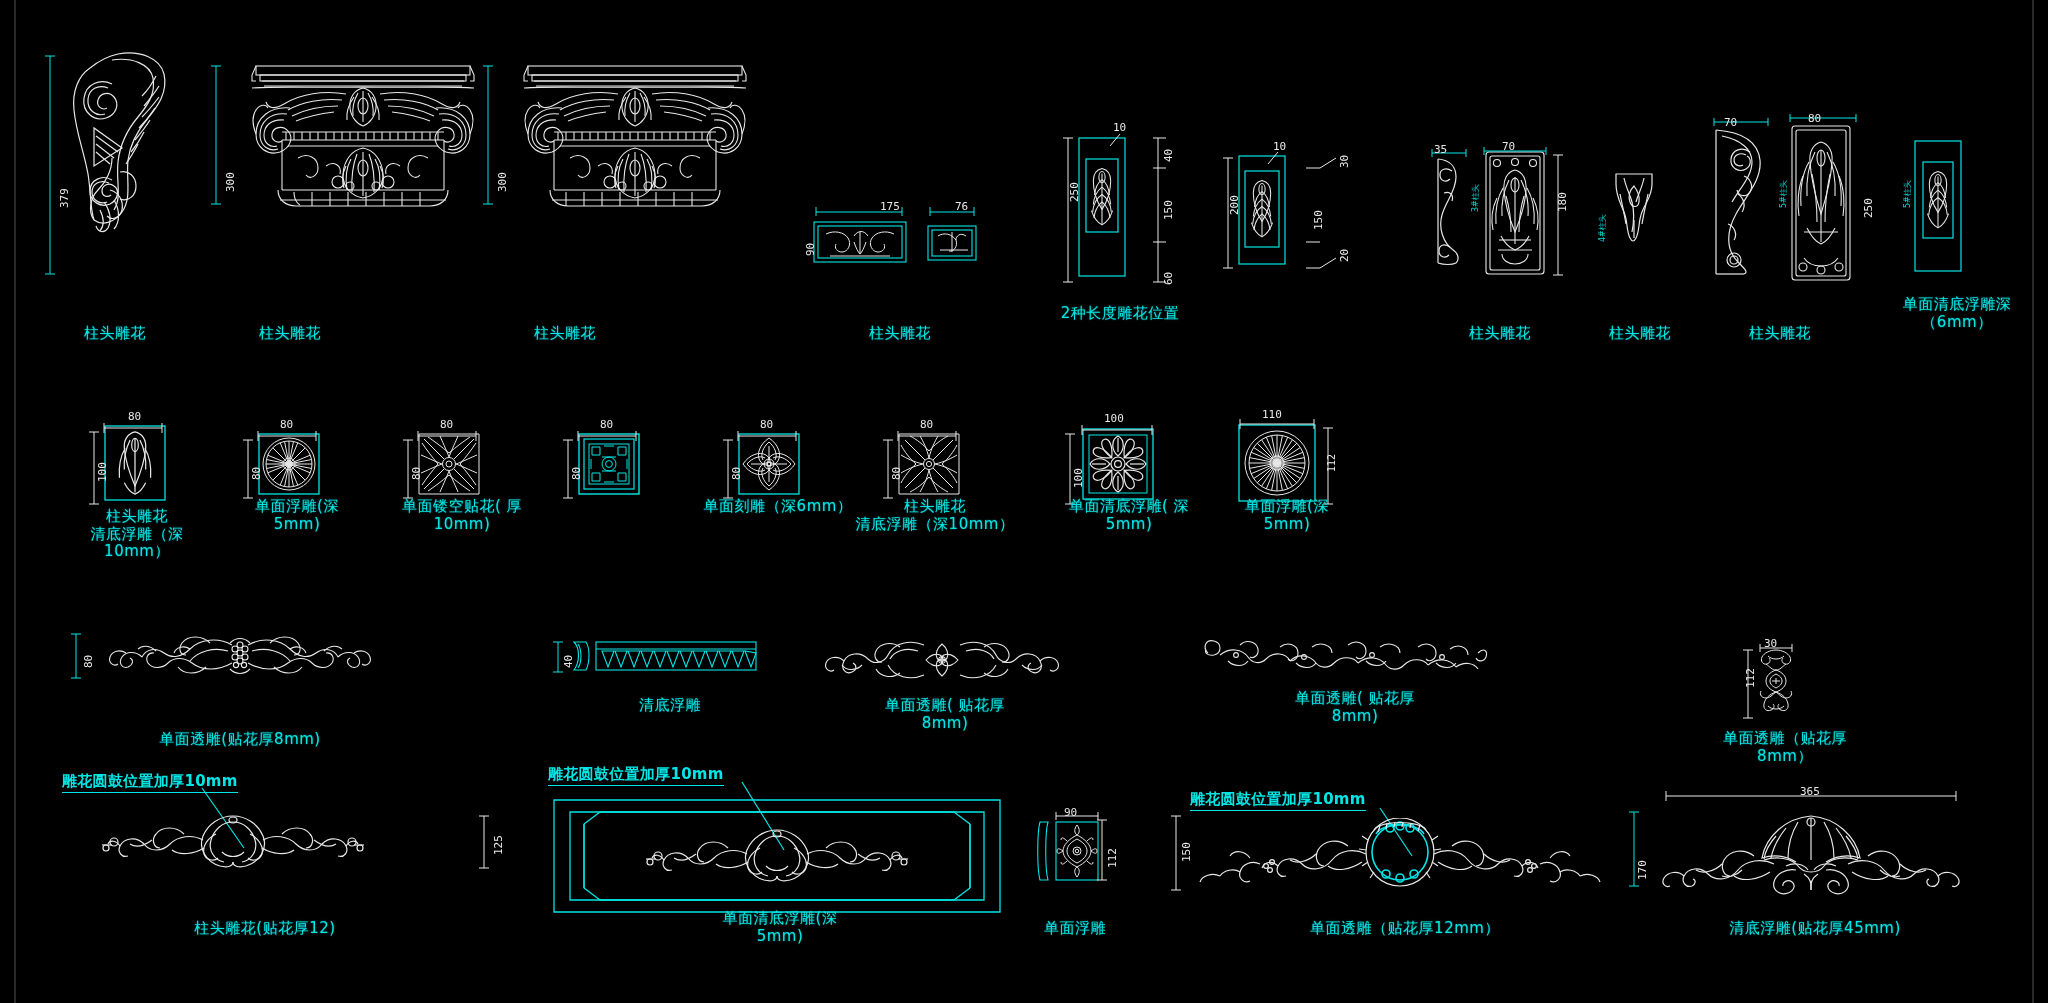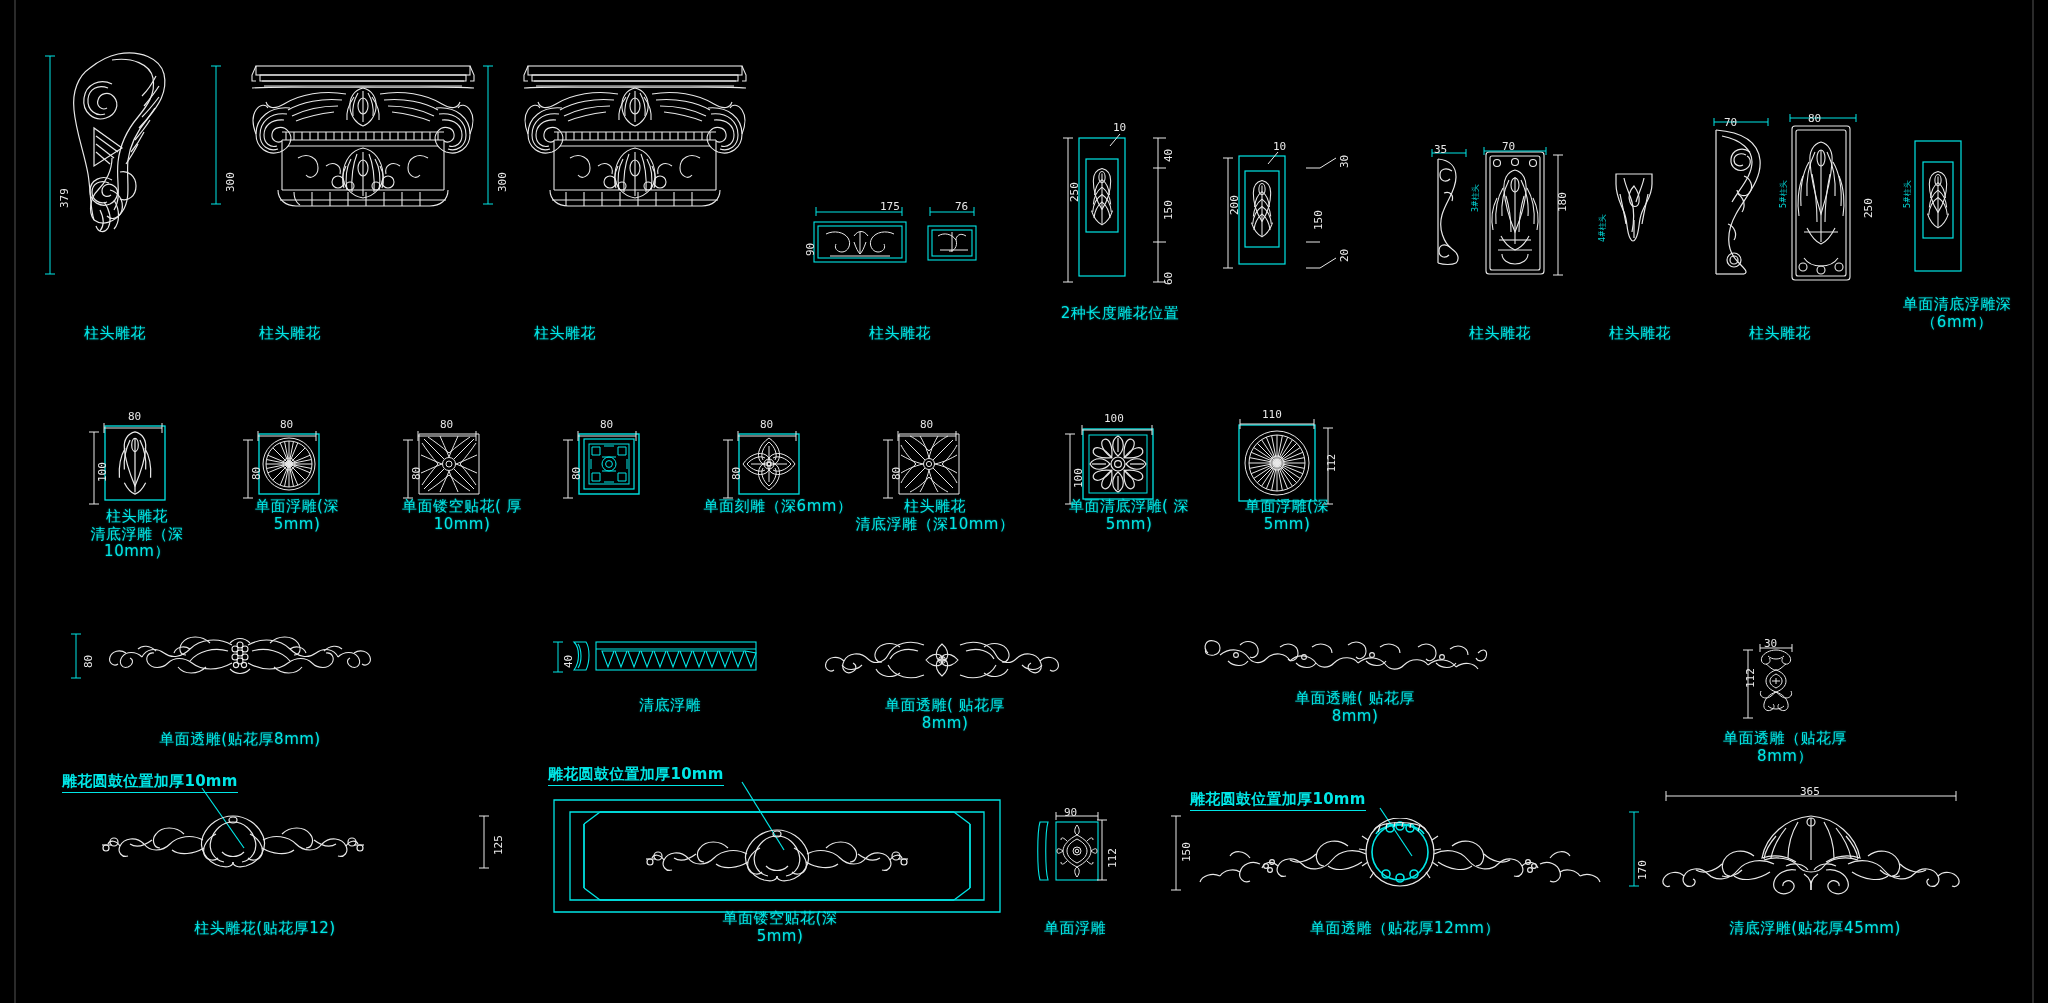--- a/index.html
+++ b/index.html
@@ -1286,21 +1286,21 @@
           <path d="M56,34 C48,26 36,28 32,36 C29,42 34,48 40,46"></path>
           <path d="M64,30 C56,36 48,38 42,34"></path>
           <path d="M32,36 C28,30 22,30 20,34"></path>
           <circle cx="26" cy="32" r="4"></circle>
             <circle cx="18" cy="38" r="3"></circle>
           <path d="M14,35 L24,35"></path>
         </g>
       </g>
     </svg>
   </div>
-  <div class="cap" style="left:640px;top:910px;width:280px;">单面镂空贴花(深
+  <div class="cap" style="left:640px;top:910px;width:280px;">单面清底浮雕(深
 5mm)</div>
 
   <div class="item" style="left:1036px;top:818px;">
     <svg width="64" height="66" viewBox="0 0 64 66">
       <g fill="none" stroke="#00e6e6" stroke-width="1.1">
         <path d="M4,4 C1,14 1,52 4,62 L12,62 C9,52 9,14 12,4 Z"></path>
         <rect x="20" y="4" width="42" height="58"></rect>
       </g>
       <g fill="none" stroke="#e8e8e8" stroke-width="1" transform="translate(41,33)">
         <path d="M0,-26 C-3,-22 -3,-18 0,-16 C3,-18 3,-22 0,-26Z"></path>

